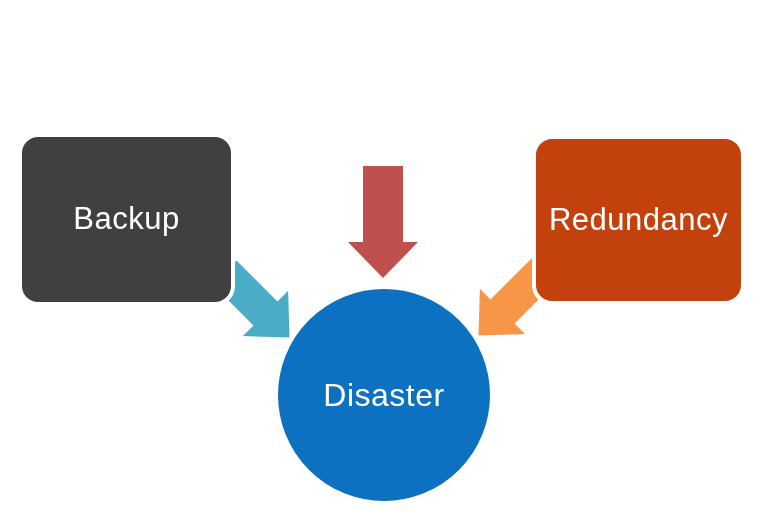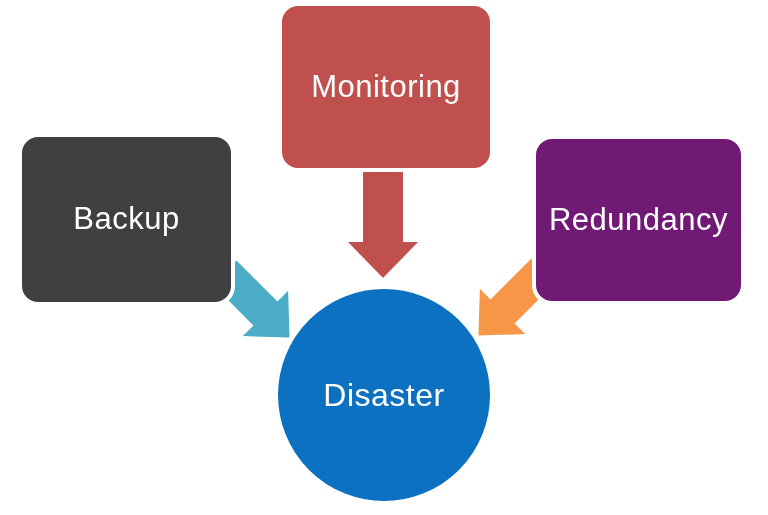--- a/index.html
+++ b/index.html
@@ -67,25 +67,22 @@
   </svg>
 
   <svg class="arrow arrow-redund" width="64" height="92" viewBox="0 0 64 92" aria-hidden="true">
     <polygon points="15,0 49,0 49,58 64,58 32,92 0,58 15,58" fill="#F79646"></polygon>
   </svg>
 
   <div class="node box" style="left: 18px; top: 133px; width: 217px; height: 173px; background: #404040;">
     <span class="node-label">Backup</span>
   </div>
 
-  <div class="node box" style="left: 278px; top: 2px; width: 216px; height: 170px; background: rgb(192, 80, 77);">
-    <span class="node-label">Monitoring</span>
-  </div>
 
-  <div class="node box" style="left: 532px; top: 135px; width: 213px; height: 170px; background: #701a75;">
+  <div class="node box" style="left: 532px; top: 135px; width: 213px; height: 170px; background: #c2410c;">
     <span class="node-label">Redundancy</span>
   </div>
 
   <div class="node circle" style="left: 273px; top: 284px; width: 222px; height: 222px; background: rgb(13, 113, 193); text-align: right;">
     <div class="circle-text">
       <div>Disaster</div>
     </div>
   </div>
 
 </div>

